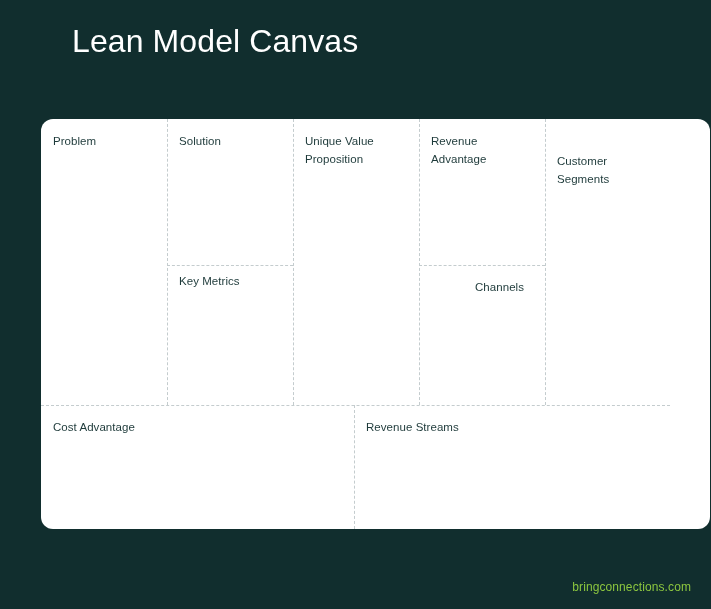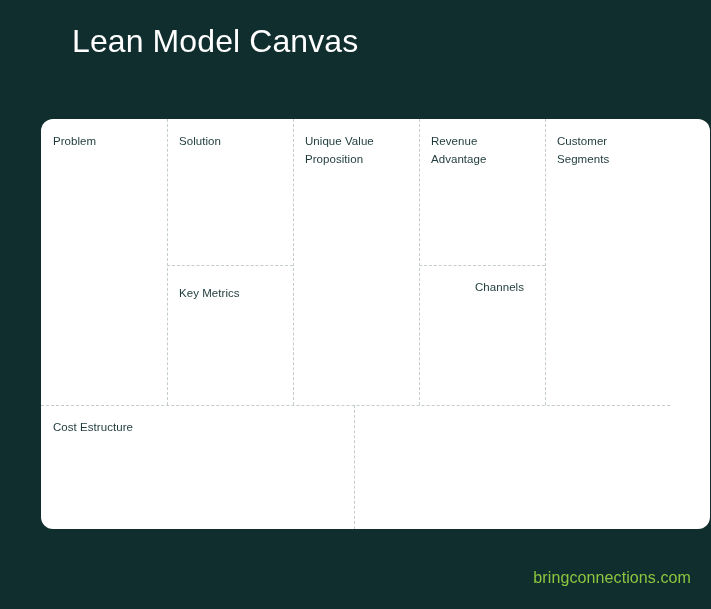--- a/index.html
+++ b/index.html
@@ -70,22 +70,22 @@
     position: absolute;
     left: 0;
     height: 0;
     border-top: 1px dashed #c4ccce;
   }
 
   
   .footer-link {
     position: absolute;
     right: 20px;
-    bottom: 22px;
-    font-size: 16px;
+    bottom: 15px;
+    font-size: 12px;
     font-weight: 400;
     color: #8cc63f;
     letter-spacing: 0.1px;
     text-decoration: none;
     white-space: nowrap;
   }
 </style>
 </head>
 <body>
 
@@ -94,44 +94,47 @@
 <div class="canvas-card">
 
   <div class="cell" style="left:0px; top:0px; width:126px; height:286px;">
     <div class="cell-label">Problem</div>
   </div>
 
   <div class="cell" style="left:126px; top:0px; width:126px; height:146px;">
     <div class="cell-label">Solution</div>
   </div>
 
-  <div class="cell" style="left:126px; top:152px; width:126px; height:140px;">
+  <div class="cell" style="left:126px; top:140px; width:126px; height:140px;">
     <div class="cell-label">Key Metrics</div>
   </div>
 
   <div class="cell" style="left:252px; top:0px; width:126px; height:286px;">
     <div class="cell-label" style="right:22px;">Unique Value Proposition</div>
   </div>
 
   <div class="cell" style="left:378px; top:0px; width:126px; height:146px;">
     <div class="cell-label">Revenue Advantage</div>
   </div>
 
   <div class="cell" style="left:378px; top:146px; width:126px; height:140px;margin-left:44px;">
     <div class="cell-label">Channels</div>
   </div>
 
   <div class="cell" style="left:504px; top:0px; width:125px; height:286px;">
-    <div class="cell-label" style="right:32px;">Customer Segments</div>
+    <div class="cell-label" style="right:32px;margin-top:20px;">Customer Segments</div>
   </div>
 
   <div class="cell" style="left:0px; top:286px; width:313px; height:124px;">
-    <div class="cell-label">Cost Estructure</div>
+    <div class="cell-label">Cost Advantage</div>
   </div>
 
+  <div class="cell" style="left:313px; top:286px; width:316px; height:124px;">
+    <div class="cell-label">Revenue Streams</div>
+  </div>
 
   <div class="v-divider" style="left:126px; height:286px;"></div>
   <div class="v-divider" style="left:252px; height:286px;"></div>
   <div class="v-divider" style="left:378px; height:286px;"></div>
   <div class="v-divider" style="left:504px; height:286px;"></div>
 
   <div class="h-divider" style="left:126px; top:146px; width:126px;"></div>
 
   <div class="h-divider" style="left:378px; top:146px; width:126px;"></div>
 

